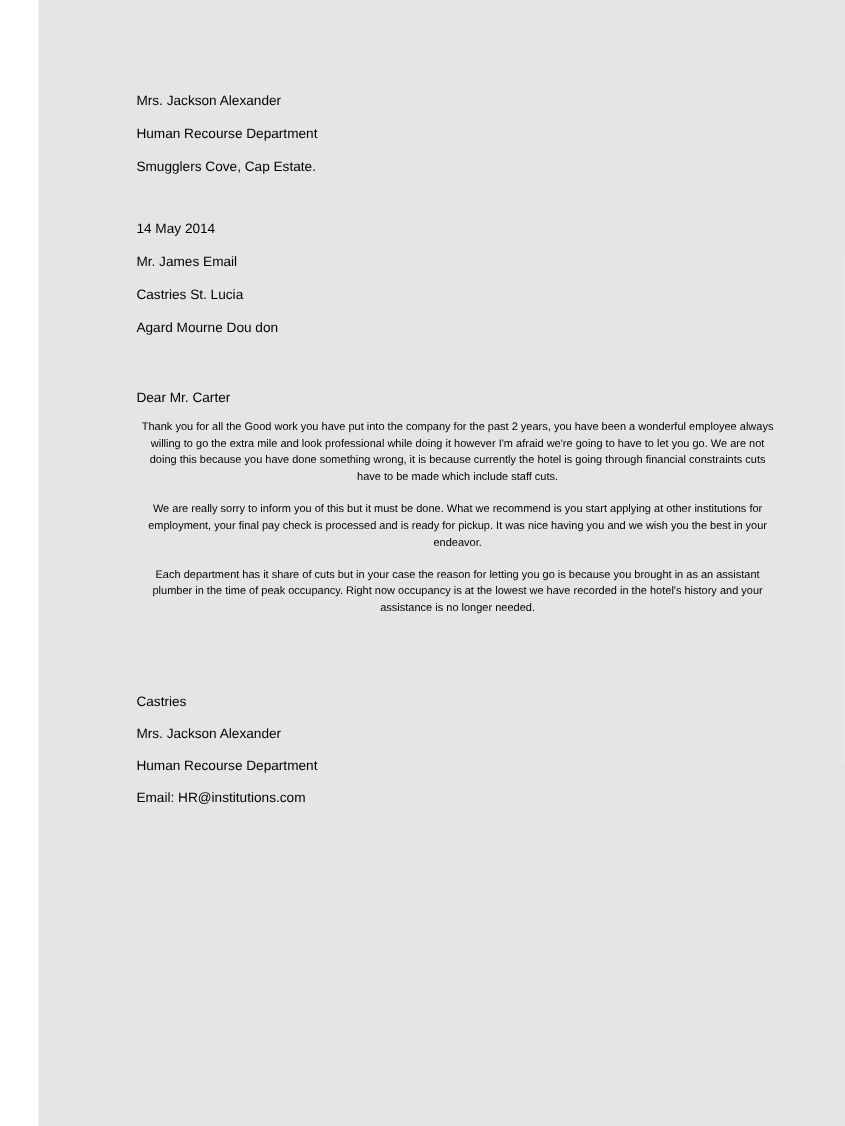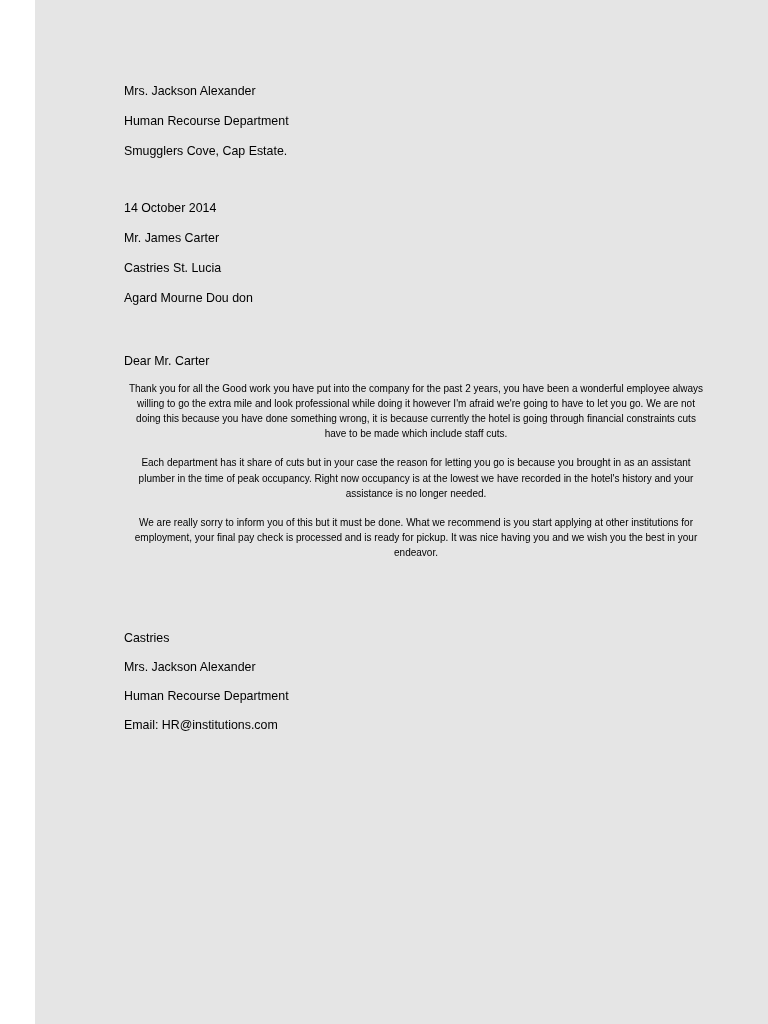--- a/index.html
+++ b/index.html
@@ -63,33 +63,33 @@
 
     <div class="block">
       <p class="line">Mrs. Jackson Alexander</p>
       <p class="line">Human Recourse Department</p>
       <p class="line">Smugglers Cove, Cap Estate.</p>
     </div>
 
     <div class="gap-small"></div>
 
     <div class="block">
-      <p class="line">14 October 2014</p>
-      <p class="line">Mr. James Carter</p>
+      <p class="line">14 May 2014</p>
+      <p class="line">Mr. James Email</p>
       <p class="line">Castries St. Lucia</p>
       <p class="line">Agard Mourne Dou don</p>
     </div>
 
     <div class="gap-medium"></div>
 
     <p class="salutation">Dear Mr. Carter</p>
 
     <p class="para">Thank you for all the Good work you have put into the company for the past 2 years, you have been a wonderful employee always willing to go the extra mile and look professional while doing it however I'm afraid we're going to have to let you go. We are not doing this because you have done something wrong, it is because currently the hotel is going through financial constraints cuts have to be made which include staff cuts.</p>
+    <p class="para">We are really sorry to inform you of this but it must be done. What we recommend is you start applying at other institutions for employment, your final pay check is processed and is ready for pickup. It was nice having you and we wish you the best in your endeavor.</p>
     <p class="para">Each department has it share of cuts but in your case the reason for letting you go is because you brought in as an assistant plumber in the time of peak occupancy. Right now occupancy is at the lowest we have recorded in the hotel's history and your assistance is no longer needed.</p>
-    <p class="para">We are really sorry to inform you of this but it must be done. What we recommend is you start applying at other institutions for employment, your final pay check is processed and is ready for pickup. It was nice having you and we wish you the best in your endeavor.</p>
 
     <div class="gap-large"></div>
 
     <div class="block">
       <p class="sig-line">Castries</p>
       <p class="sig-line">Mrs. Jackson Alexander</p>
       <p class="sig-line">Human Recourse Department</p>
       <p class="sig-line">Email: HR@institutions.com</p>
     </div>
 

